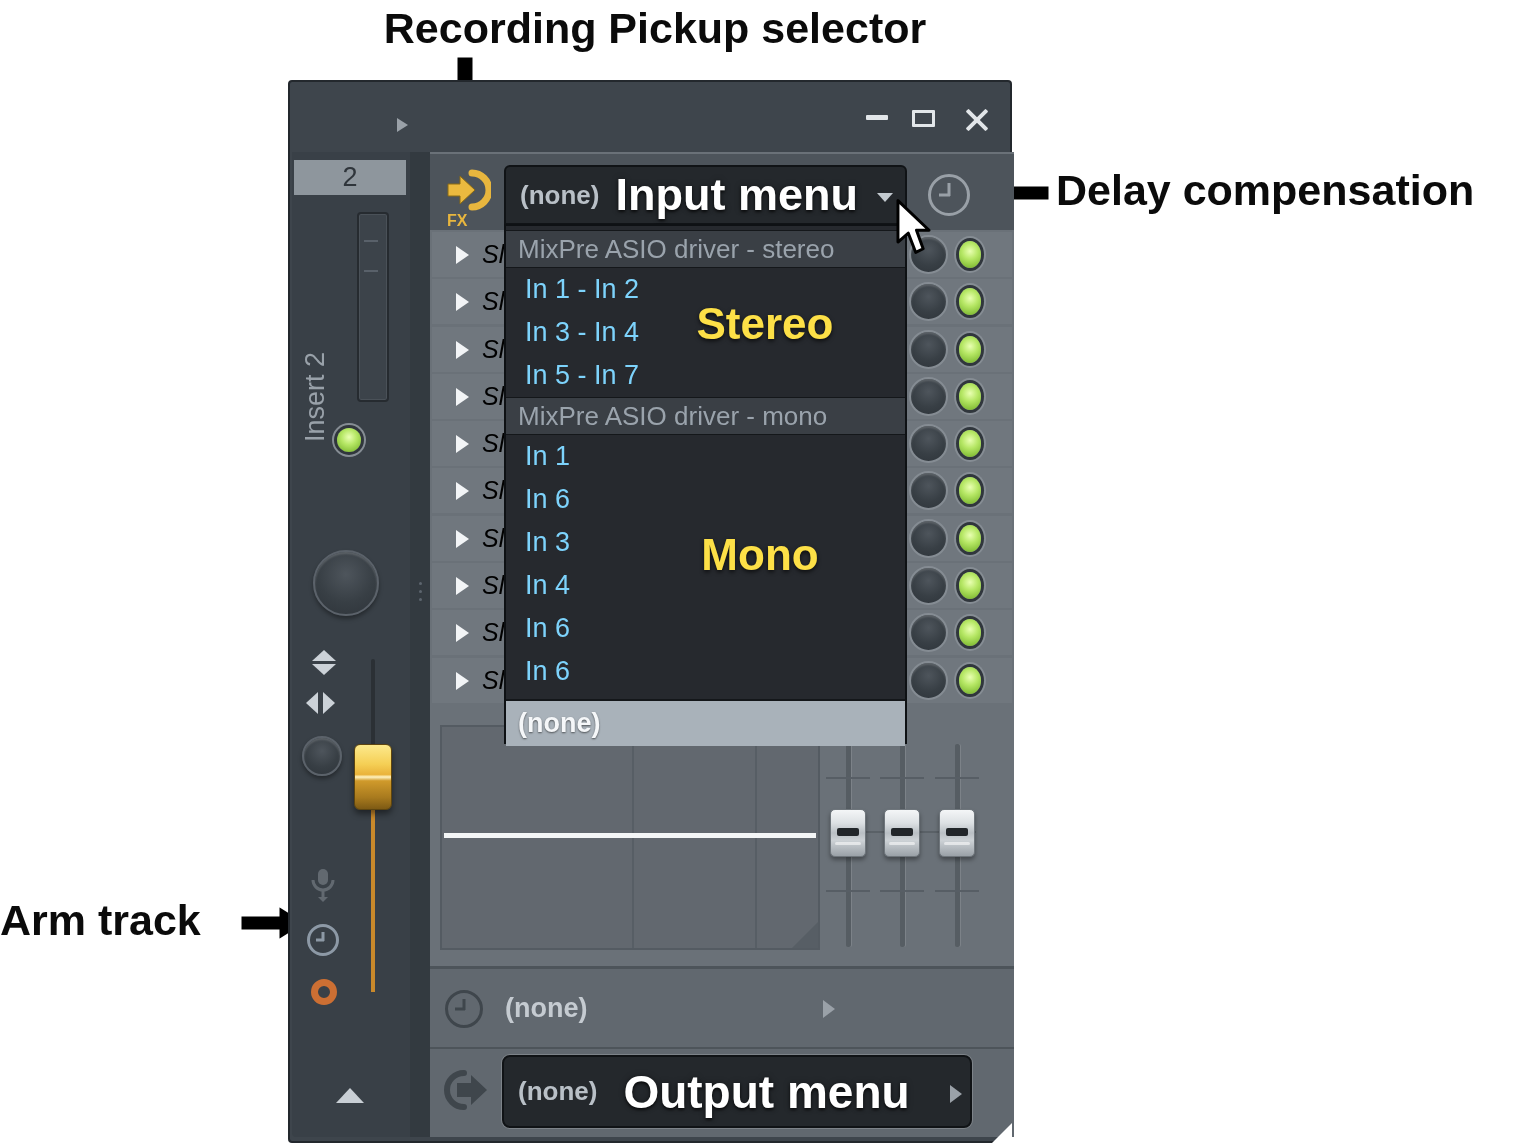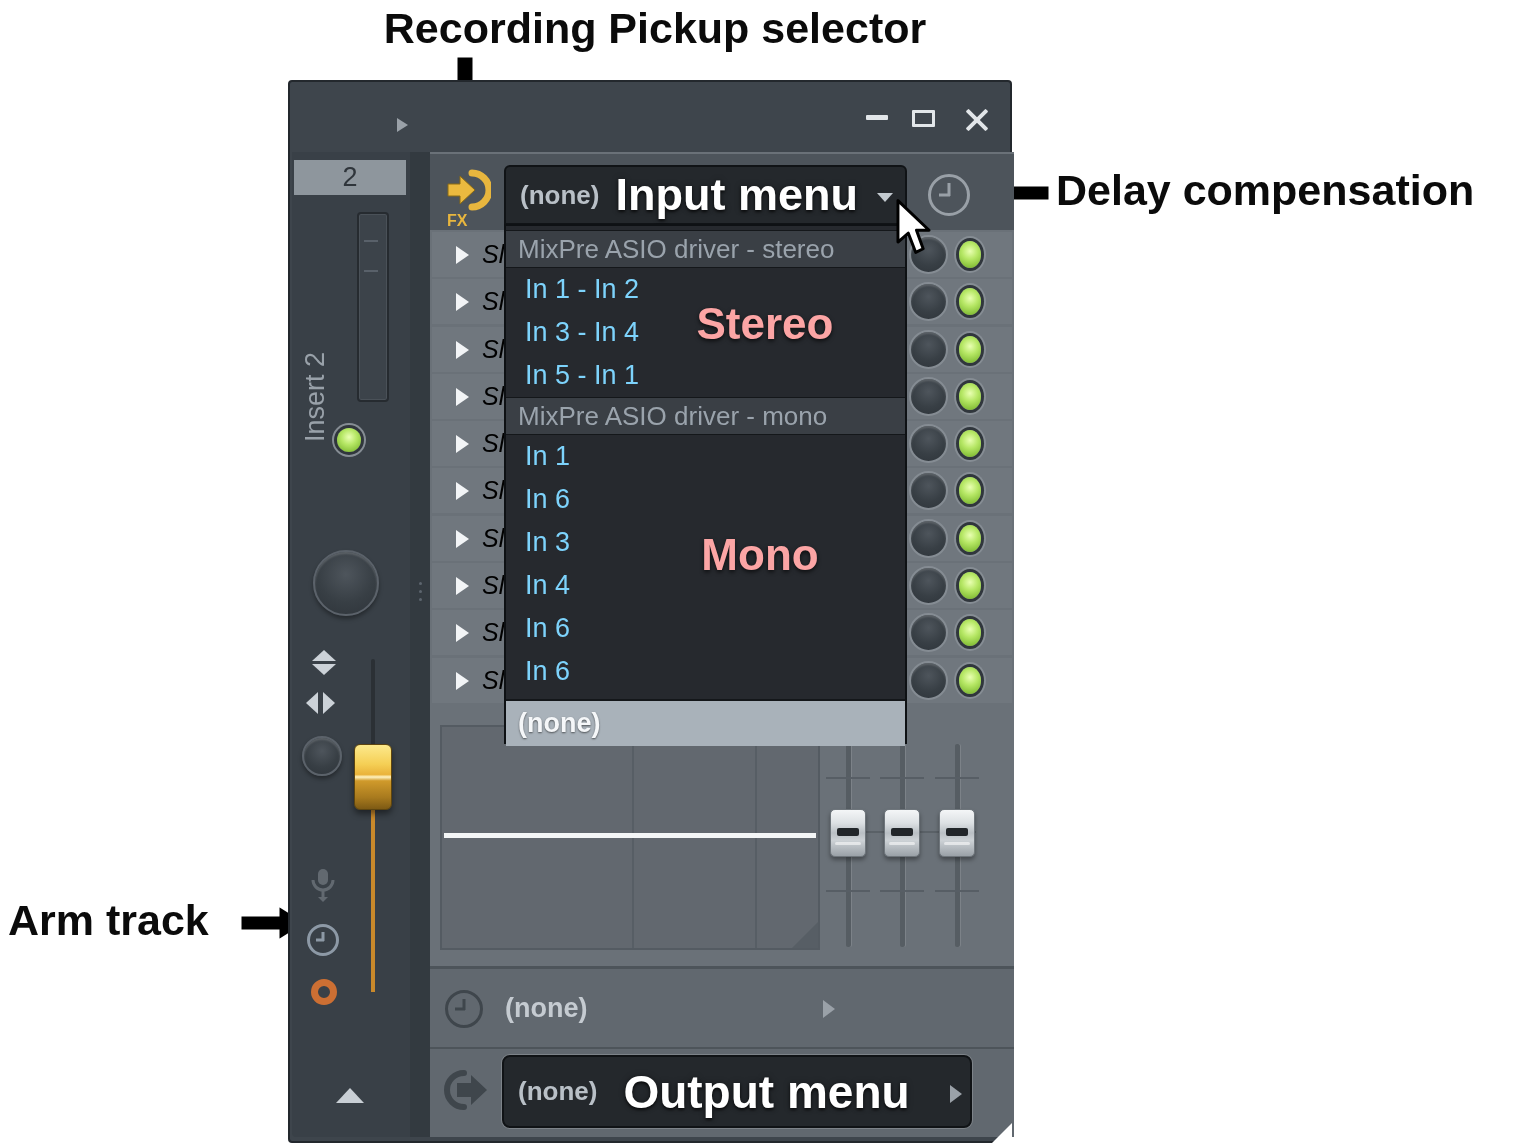--- a/index.html
+++ b/index.html
@@ -86,21 +86,21 @@
 
   
   .dropdown{position:absolute;left:214px;top:142px;width:403px;height:520px;background:#26292e;
             border:2px solid #0e1114;box-sizing:border-box;z-index:20;padding-top:4px;}
   .dd-header{height:36px;background:#3a3f45;color:#9aa3ac;font-size:26px;display:flex;align-items:center;
              padding-left:12px;border-top:1px solid #14171a;border-bottom:1px solid #14171a;}
   .dd-item{height:43px;color:#7dd3fc;font-size:27px;display:flex;align-items:center;padding-left:19px;}
   .dd-selected{height:45px;margin-top:6px;background:#a9b2ba;color:#f5f7f9;font-weight:bold;font-size:27px;
                display:flex;align-items:center;padding-left:12px;text-shadow:0 1px 2px rgba(0,0,0,.55);
                border-top:2px solid #14171a;}
-  .overlay-word{position:absolute;z-index:25;color:#fca5a5;font-size:44px;font-weight:bold;
+  .overlay-word{position:absolute;z-index:25;color:#fde047;font-size:44px;font-weight:bold;
                 text-shadow:0 2px 4px rgba(0,0,0,.7);transform:translate(-50%,-50%);}
 
   
   .eq-graph{position:absolute;left:150px;top:643px;width:380px;height:225px;background:#62686f;
             border:2px solid #545b62;box-sizing:border-box;}
   .eq-band{position:absolute;top:0;bottom:0;width:2px;background:#575e65;}
   .eq-line{position:absolute;left:2px;right:2px;top:106px;height:5px;background:#f4f6f7;}
   .eq-fold{position:absolute;right:0;bottom:0;width:0;height:0;border-left:26px solid transparent;border-bottom:26px solid #575e65;}
   .eq-track{position:absolute;top:662px;width:5px;height:203px;background:#565d63;border-radius:2px;box-shadow:1px 0 0 rgba(255,255,255,.12);}
   .eq-tick{position:absolute;width:44px;height:2px;background:#575e65;}
@@ -131,21 +131,21 @@
   <div class="ann ann-center" style="left:280px;top:4px;width:750px;">Recording Pickup selector</div>
   <svg class="ann-arrow" style="left:432px;top:52px;" width="66" height="118" viewBox="0 0 66 118">
     <polygon points="23,3 43,3 43,70 62,70 33,113 4,70 23,70"></polygon>
   </svg>
 
   <div class="ann" style="left:1056px;top:166px;">Delay compensation</div>
   <svg class="ann-arrow" style="left:976px;top:170px;" width="78" height="46" viewBox="0 0 78 46">
     <polygon points="3,23 35,3 35,14 75,14 75,32 35,32 35,43"></polygon>
   </svg>
 
-  <div class="ann" style="left:8px;top:896px;">Arm track</div>
+  <div class="ann" style="left:0;top:896px;">Arm track</div>
   <svg class="ann-arrow" style="left:236px;top:900px;" width="76" height="46" viewBox="0 0 76 46">
     <polygon points="73,23 41,3 41,14 3,14 3,32 41,32 41,43"></polygon>
   </svg>
 
   <div class="window">
 
     <div class="tb-caret"></div>
     <div class="btn-min"></div>
     <div class="btn-max"></div>
     <div class="btn-close"></div>
@@ -265,21 +265,21 @@
           <span class="slot-label">Sl</span>
           <span class="slot-knob"></span>
           <span class="slot-led led"></span>
         </div>
       </div>
 
     <div class="dropdown">
         <div class="dd-header">MixPre ASIO driver - stereo</div>
         <div class="dd-item">In 1 - In 2</div>
         <div class="dd-item">In 3 - In 4</div>
-        <div class="dd-item">In 5 - In 1</div>
+        <div class="dd-item">In 5 - In 7</div>
         <div class="dd-header">MixPre ASIO driver - mono</div>
         <div class="dd-item">In 1</div>
         <div class="dd-item">In 6</div>
         <div class="dd-item">In 3</div>
         <div class="dd-item">In 4</div>
         <div class="dd-item">In 6</div>
         <div class="dd-item">In 6</div>
         <div class="dd-selected">(none)</div>
       </div>
     <div class="overlay-word" style="left:475px;top:242px;">Stereo</div>

